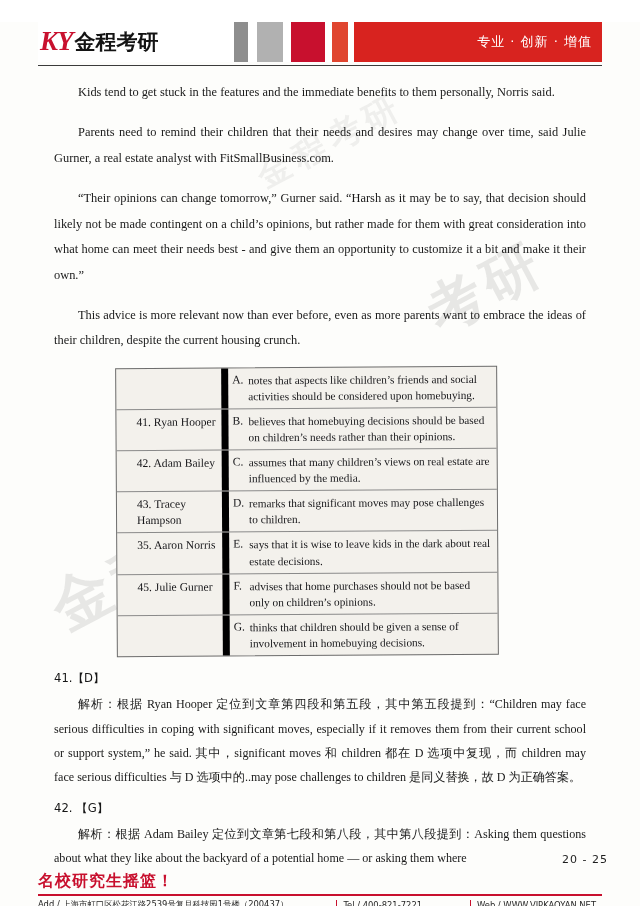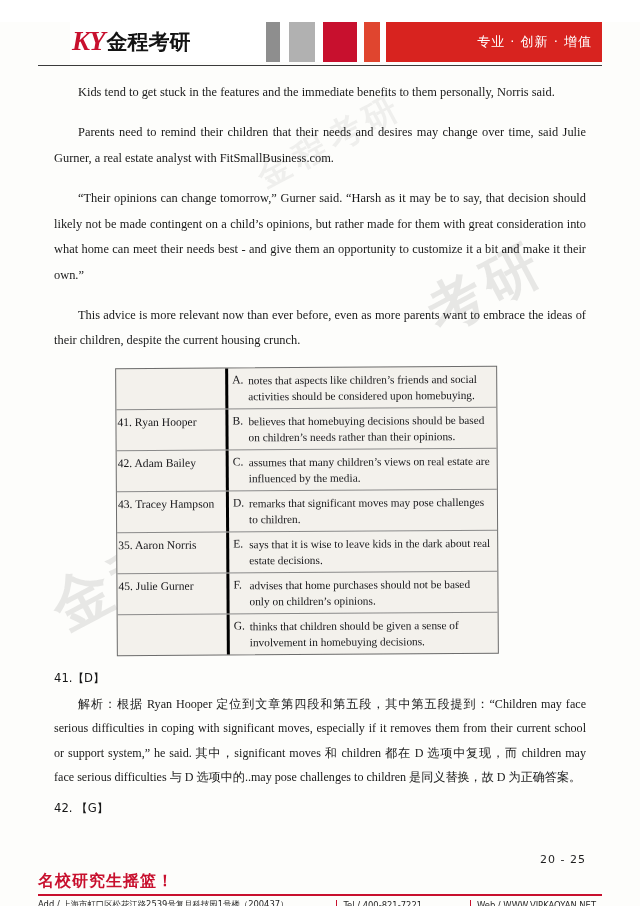--- a/index.html
+++ b/index.html
@@ -29,21 +29,20 @@
     align-items: stretch;
   }
   .logo-block {
     flex: 0 0 196px;
     background: #ffffff;
     display: flex;
     align-items: center;
     padding-left: 2px;
     position: relative;
     z-index: 3;
-    margin-left: 32px;
   }
   .logo-k {
     font-family: "Liberation Serif", serif;
     font-style: italic;
     font-weight: bold;
     font-size: 27px;
     color: #c8102e;
     letter-spacing: -1px;
     line-height: 1;
     position: relative;
@@ -123,22 +122,22 @@
     filter: none;
   }
   .match-row {
     display: flex;
     border-bottom: 1px solid #8a8a8a;
     min-height: 31px;
   }
   .match-row:last-child { border-bottom: none; }
   .mr-left {
     flex: 0 0 112px;
-    border-right: 3px solid #000000;
-    padding: 5px 4px 4px 1px;
+    border-right: 7px solid #000000;
+    padding: 5px 4px 4px 20px;
     font-size: 11.6px;
     line-height: 1.35;
     color: #17171a;
   }
   .mr-left.empty { color: transparent; }
   .mr-letter {
     flex: 0 0 20px;
     padding: 5px 0 4px 4px;
     font-size: 11.6px;
     color: #17171a;
@@ -166,21 +165,21 @@
     font-size: 12.1px;
     line-height: 2.0;
     text-align: justify;
     color: #191919;
   }
   p.cn.indent { text-indent: 24px; }
 
   
   .page-num {
     position: absolute;
-    right: 54px;
+    right: 32px;
     bottom: 62px;
     font-family: "DejaVu Sans", sans-serif;
     font-size: 11px;
     color: #1d1d1d;
     letter-spacing: 1px;
   }
   .footer {
     position: absolute;
     left: 38px; right: 38px;
     bottom: 18px;
@@ -307,20 +306,21 @@
         <div class="mr-left empty"></div>
         <div class="mr-letter">G.</div>
         <div class="mr-text">thinks that children should be given a sense of involvement in homebuying decisions.</div>
       </div>
     </div>
 
     <div class="ans-head">41.【D】</div>
     <p class="cn indent">解析：根据 Ryan Hooper 定位到文章第四段和第五段，其中第五段提到：“Children may face serious difficulties in coping with significant moves, especially if it removes them from their current school or support system,” he said. 其中，significant moves 和 children 都在 D 选项中复现，而 children may face serious difficulties 与 D 选项中的..may pose challenges to children 是同义替换，故 D 为正确答案。</p>
 
     <div class="ans-head">42. 【G】</div>
+    <p class="cn indent">解析：根据 Adam Bailey 定位到文章第七段和第八段，其中第八段提到：Asking them questions about what they like about the backyard of a potential home — or asking them where</p>
 
   </div>
 
   <div class="page-num">20 - 25</div>
 
   <div class="footer">
     <div class="footer-top">
       <span class="footer-cn">名校研究生摇篮！</span>
     </div>
     <div class="footer-rule"></div>

